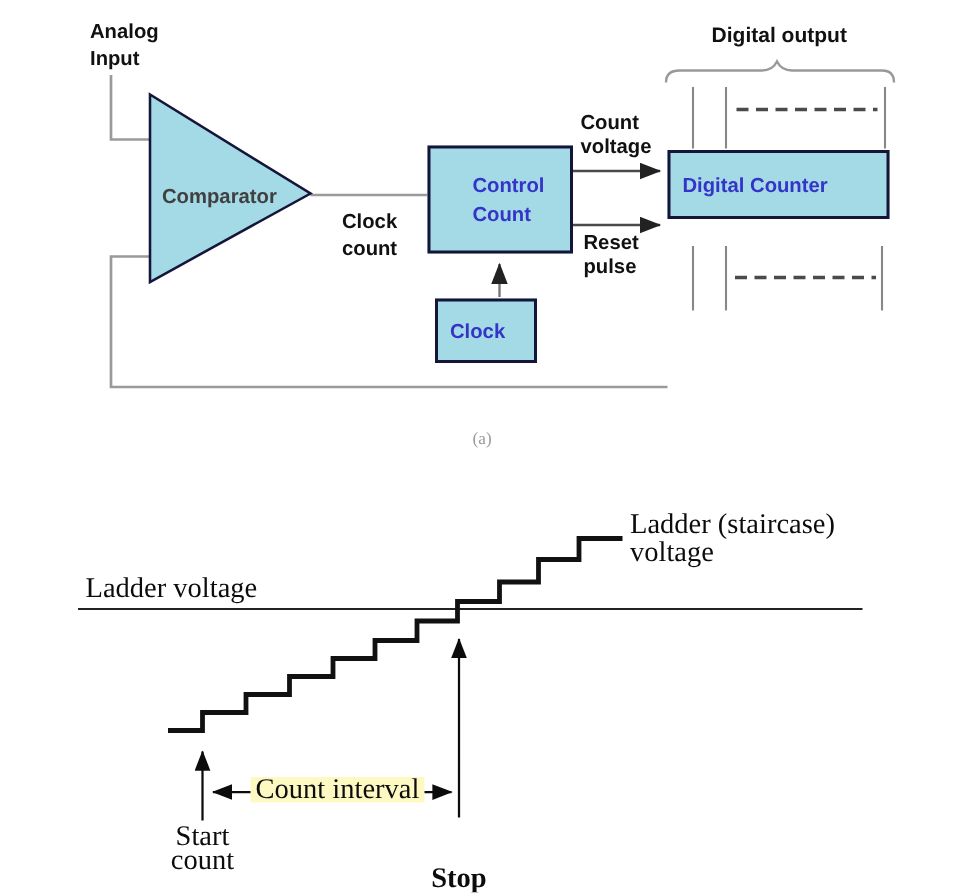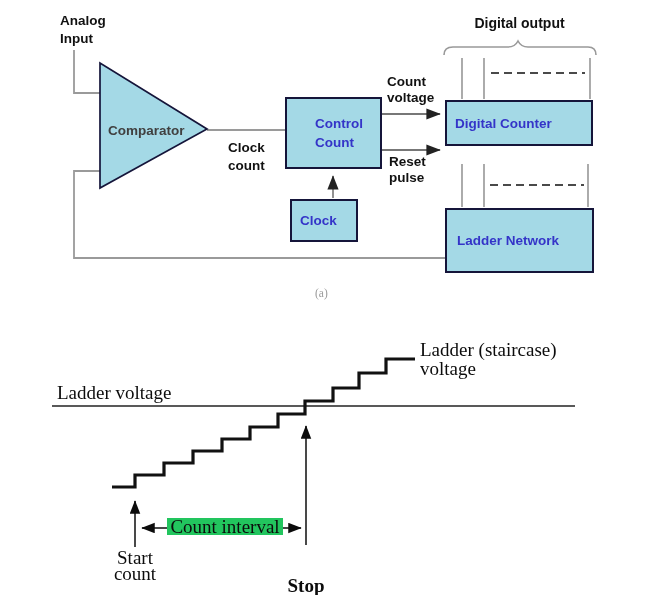--- a/index.html
+++ b/index.html
@@ -15,21 +15,21 @@
     box-sizing:border-box;display:flex;align-items:center;
     color:#3434c8;font-weight:bold;font-size:13.5px;line-height:19px;
   }
   .box .inner{white-space:nowrap;}
   .blue{color:#404040;}
   .center{text-align:center;}
   .serif{position:absolute;font-family:"Liberation Serif","DejaVu Serif",serif;font-weight:normal;
          font-size:19px;line-height:17px;color:#0c0c0c;white-space:nowrap;}
   .caption{position:absolute;font-family:"Liberation Serif","DejaVu Serif",serif;
            font-size:11.5px;color:#9a9a9a;}
-  .maskbg{background:#22c55e;padding:0 3px;}
+  .maskbg{background:#fef9c3;padding:0 3px;}
 </style>
 </head>
 <body>
 
 <div id="stage">
 
   <svg id="wires" width="649" height="595" viewBox="0 0 649 595">
     <defs>
       <marker id="ah-dark" markerWidth="10" markerHeight="8" refX="8.5" refY="3.5" orient="auto-start-reverse">
         <path d="M0,0 L9,3.5 L0,7 Z" fill="#222"></path>
@@ -101,23 +101,20 @@
     <div>Reset</div>
     <div>pulse</div>
   </div>
 
   <div class="lbl center" style="left:445px;top:15px;width:149px;font-size:14px;">Digital output</div>
 
   <div class="box" style="left:445px;top:100px;width:148px;height:46px;">
     <div class="inner" style="padding-left:8px;">Digital Counter</div>
   </div>
 
-  <div class="box" style="left:445px;top:208px;width:149px;height:65px;">
-    <div class="inner" style="padding-left:10px;">Ladder Network</div>
-  </div>
 
   <div class="caption" style="left:315px;top:287px;">(a)</div>
 
   <div class="serif" style="left:57px;top:384px;">Ladder voltage</div>
 
   <div class="serif" style="left:420px;top:340px;line-height:19px;">
     <div>Ladder (staircase)</div>
     <div>voltage</div>
   </div>
 

